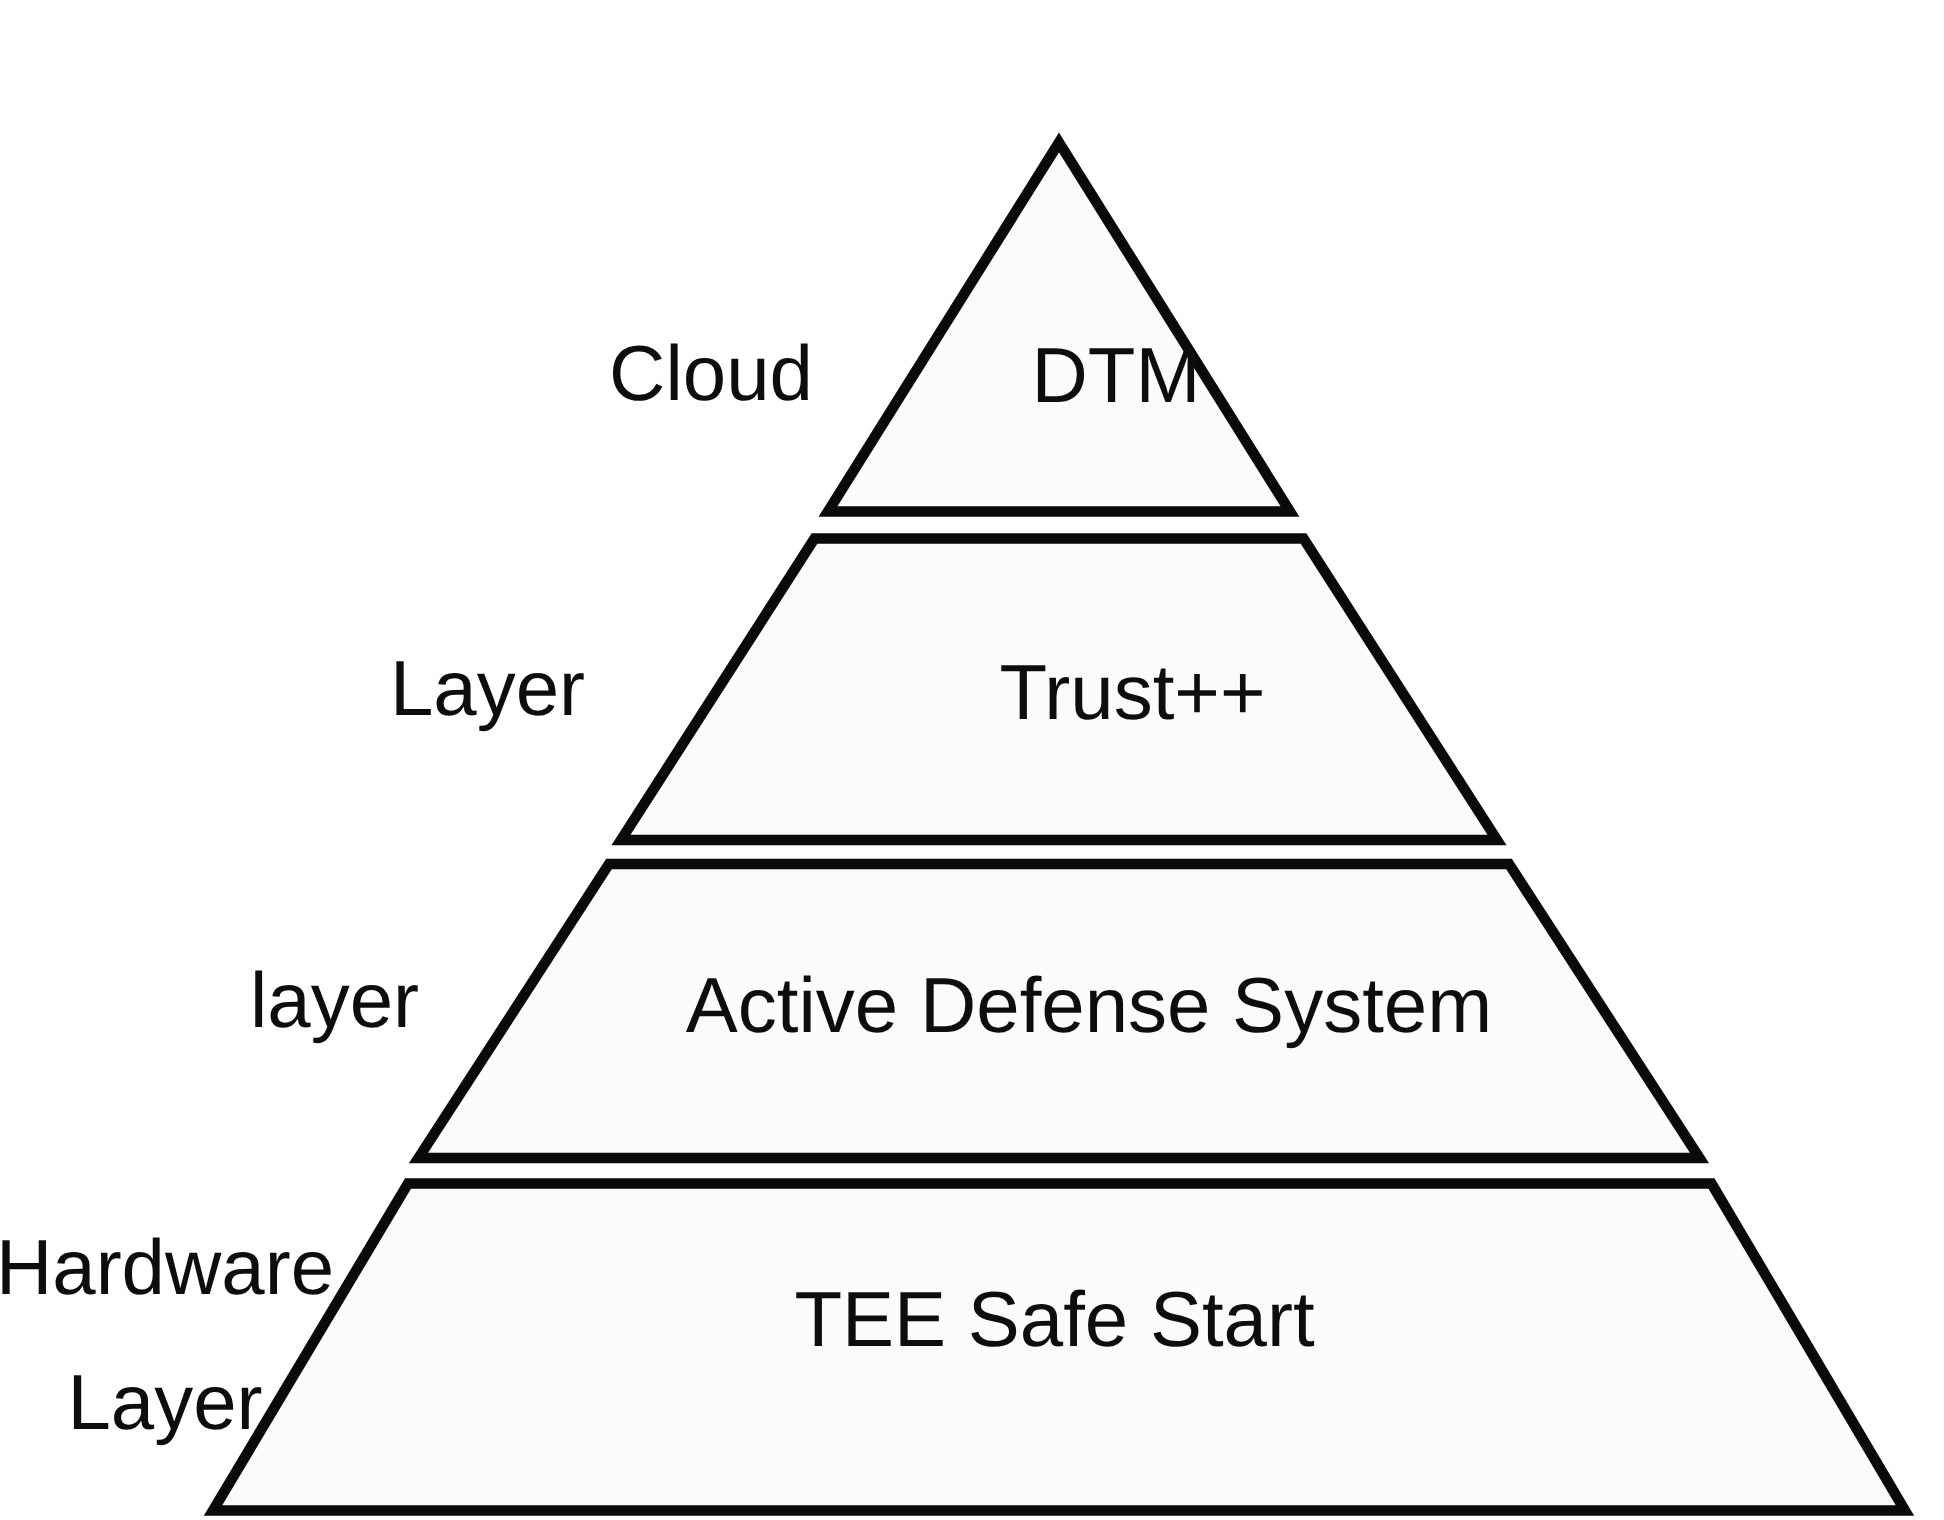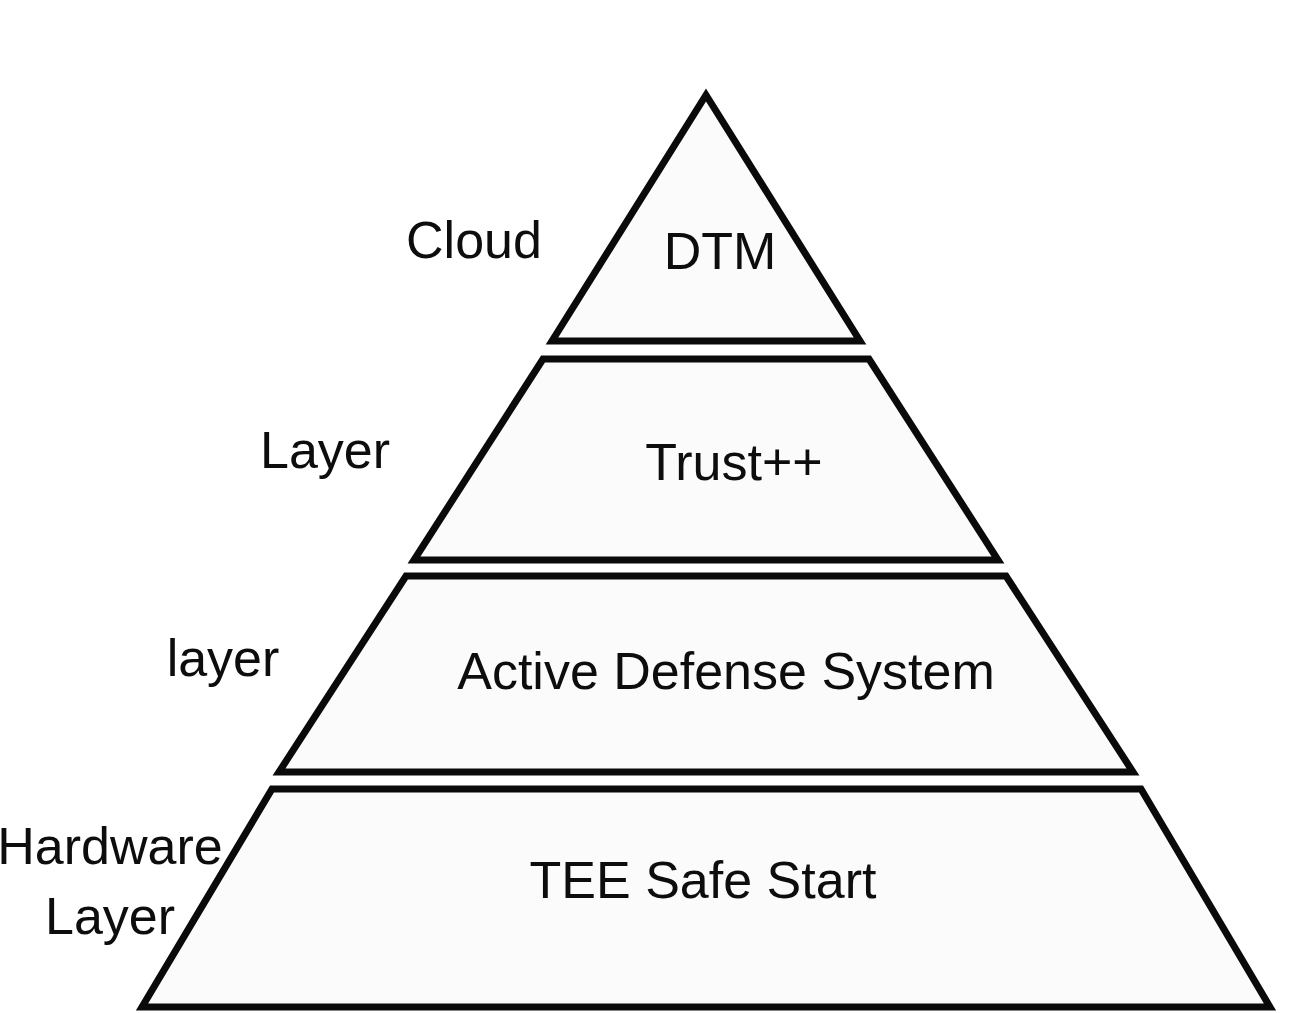--- a/index.html
+++ b/index.html
@@ -42,32 +42,32 @@
   }
   .tier-label {
     transform: translate(-50%, -50%);
   }
   .side-label {
     transform: translate(-50%, -50%);
     line-height: 1.35;
   }
 
   
-  #label-tier-1 { left: 720px; top: 252px; font-size: 52px; }
-  #label-tier-2 { left: 734px; top: 463px; font-size: 52px; }
+  #label-tier-1 { left: 744px; top: 252px; font-size: 52px; }
+  #label-tier-2 { left: 755px; top: 463px; font-size: 52px; }
   #label-tier-3 { left: 726px; top: 672px; font-size: 52px; }
   #label-tier-4 { left: 703px; top: 881px; font-size: 52px; }
 
   
   #side-label-1 { left: 474px; top: 240px; font-size: 52px; }
   #side-label-2 { left: 325px; top: 450px; font-size: 52px; }
   #side-label-3 { left: 223px; top: 658px; font-size: 52px; }
   #side-label-4 { left: 110px; top: 881px; font-size: 52px; }
 
-  .side-line { display: block; }
+  .side-line { display: block; margin-top: 20px; }
 </style>
 </head>
 <body>
 
 <div id="canvas">
 
   <svg id="pyramid-svg" viewBox="0 0 1296 1013">
 
     <polygon class="tier-shape" points="706,95 860,341 552,341"></polygon>
 

